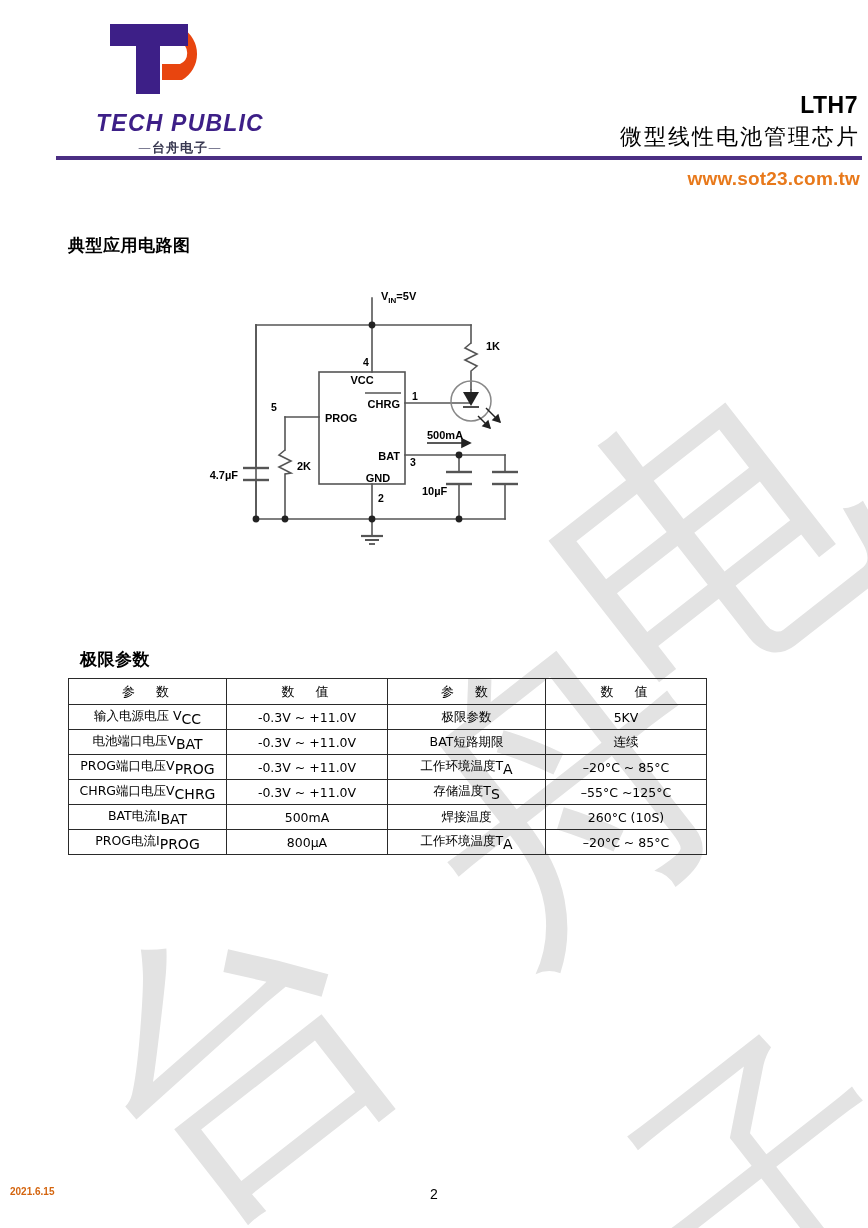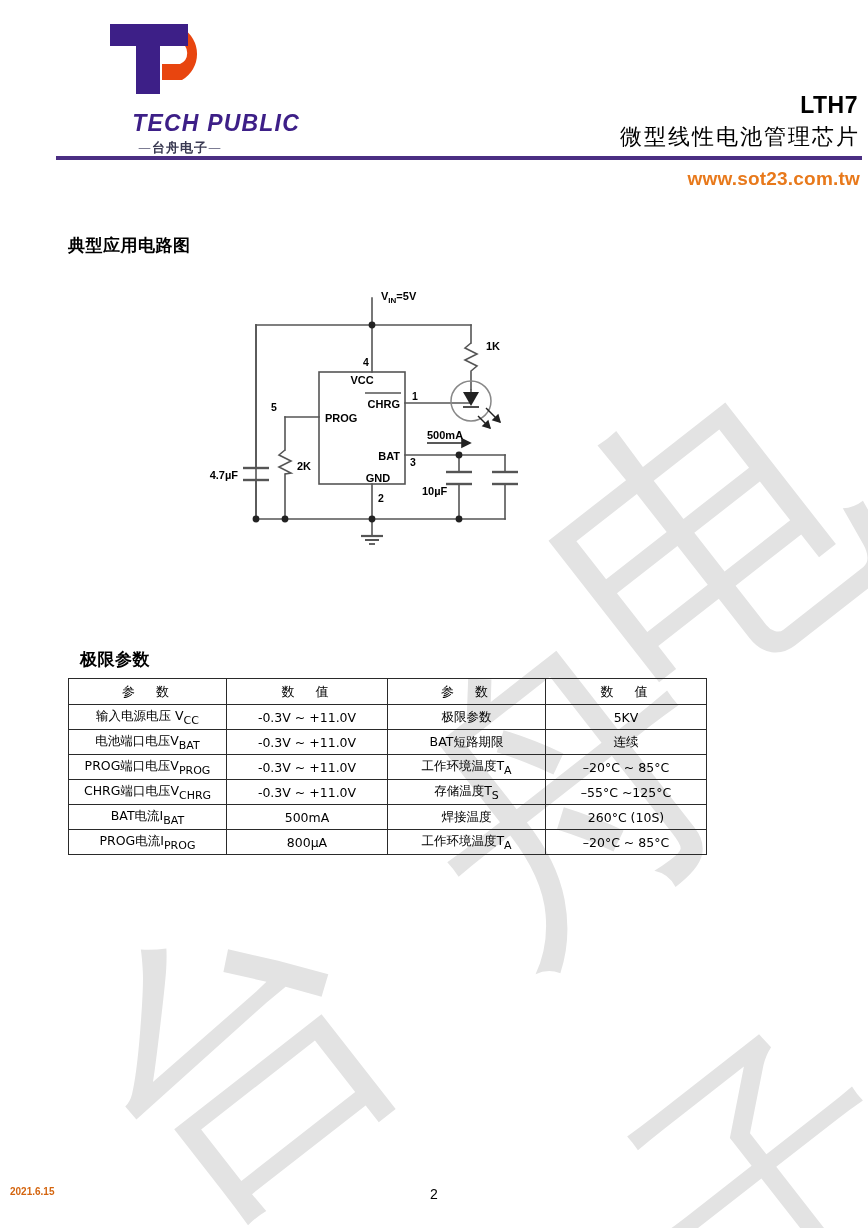--- a/index.html
+++ b/index.html
@@ -57,21 +57,21 @@
   }
   .logo-mark {
     position: absolute;
     left: 38px; top: 0;
     width: 130px; height: 72px;
   }
   .logo-wordmark {
     position: absolute;
     left: 0; top: 88px;
     width: 240px;
-    text-align: right;
+    text-align: center;
     font-family: "Liberation Sans", sans-serif;
     font-style: italic;
     font-weight: bold;
     font-size: 23px;
     letter-spacing: 1.2px;
     color: #3d1f87;
     white-space: nowrap;
   }
   .logo-sub {
     position: absolute;
@@ -168,21 +168,21 @@
   }
   .limits-table th {
     font-weight: normal;
     letter-spacing: 4px;
     font-size: 13px;
     height: 25px;
   }
   .limits-table .c-param { width: 157px; }
   .limits-table .c-value { width: 160px; }
   .limits-table sub {
-    font-size: 11px;
+    font-size: 14px;
     letter-spacing: 0;
   }
   .val-en {
     font-family: "Liberation Sans", sans-serif;
     font-size: 13px;
   }
 
   
   .footer {
     position: absolute;

